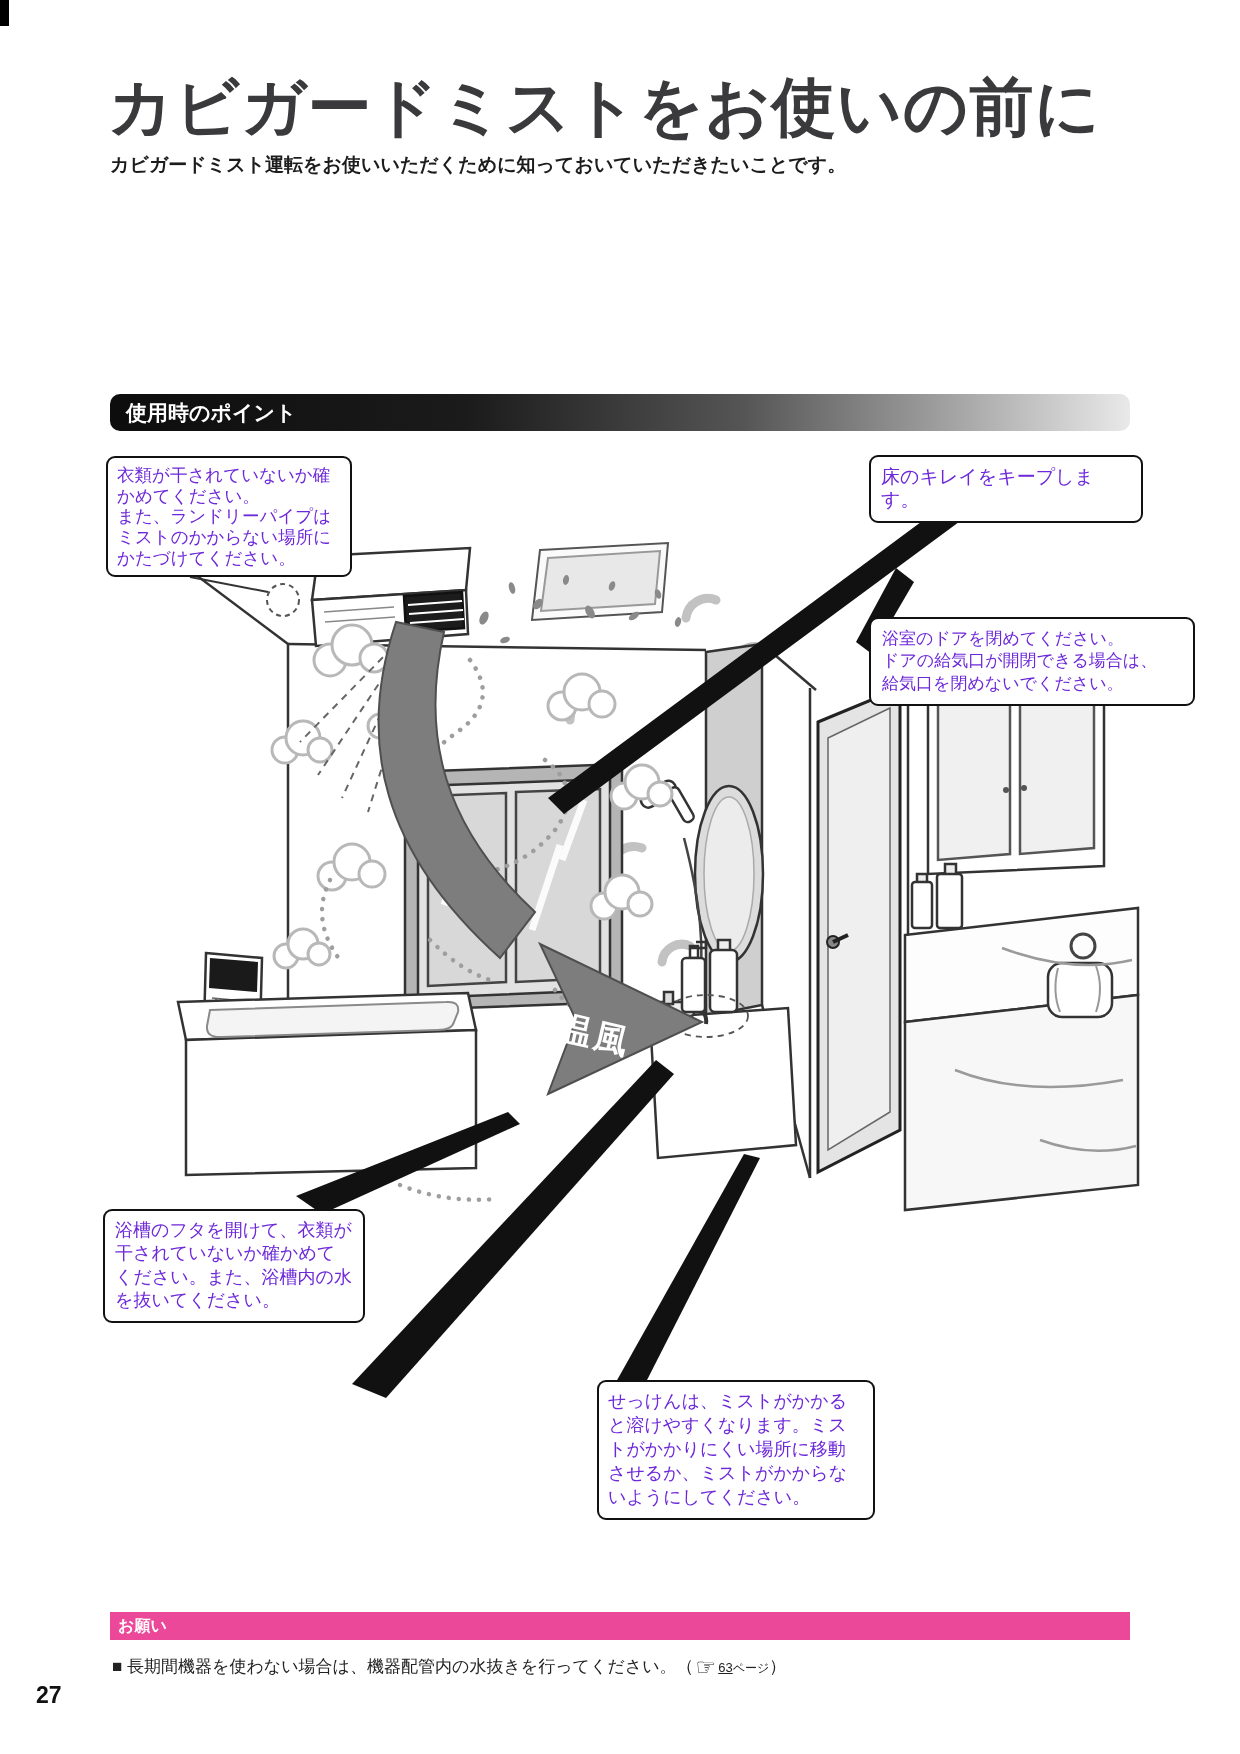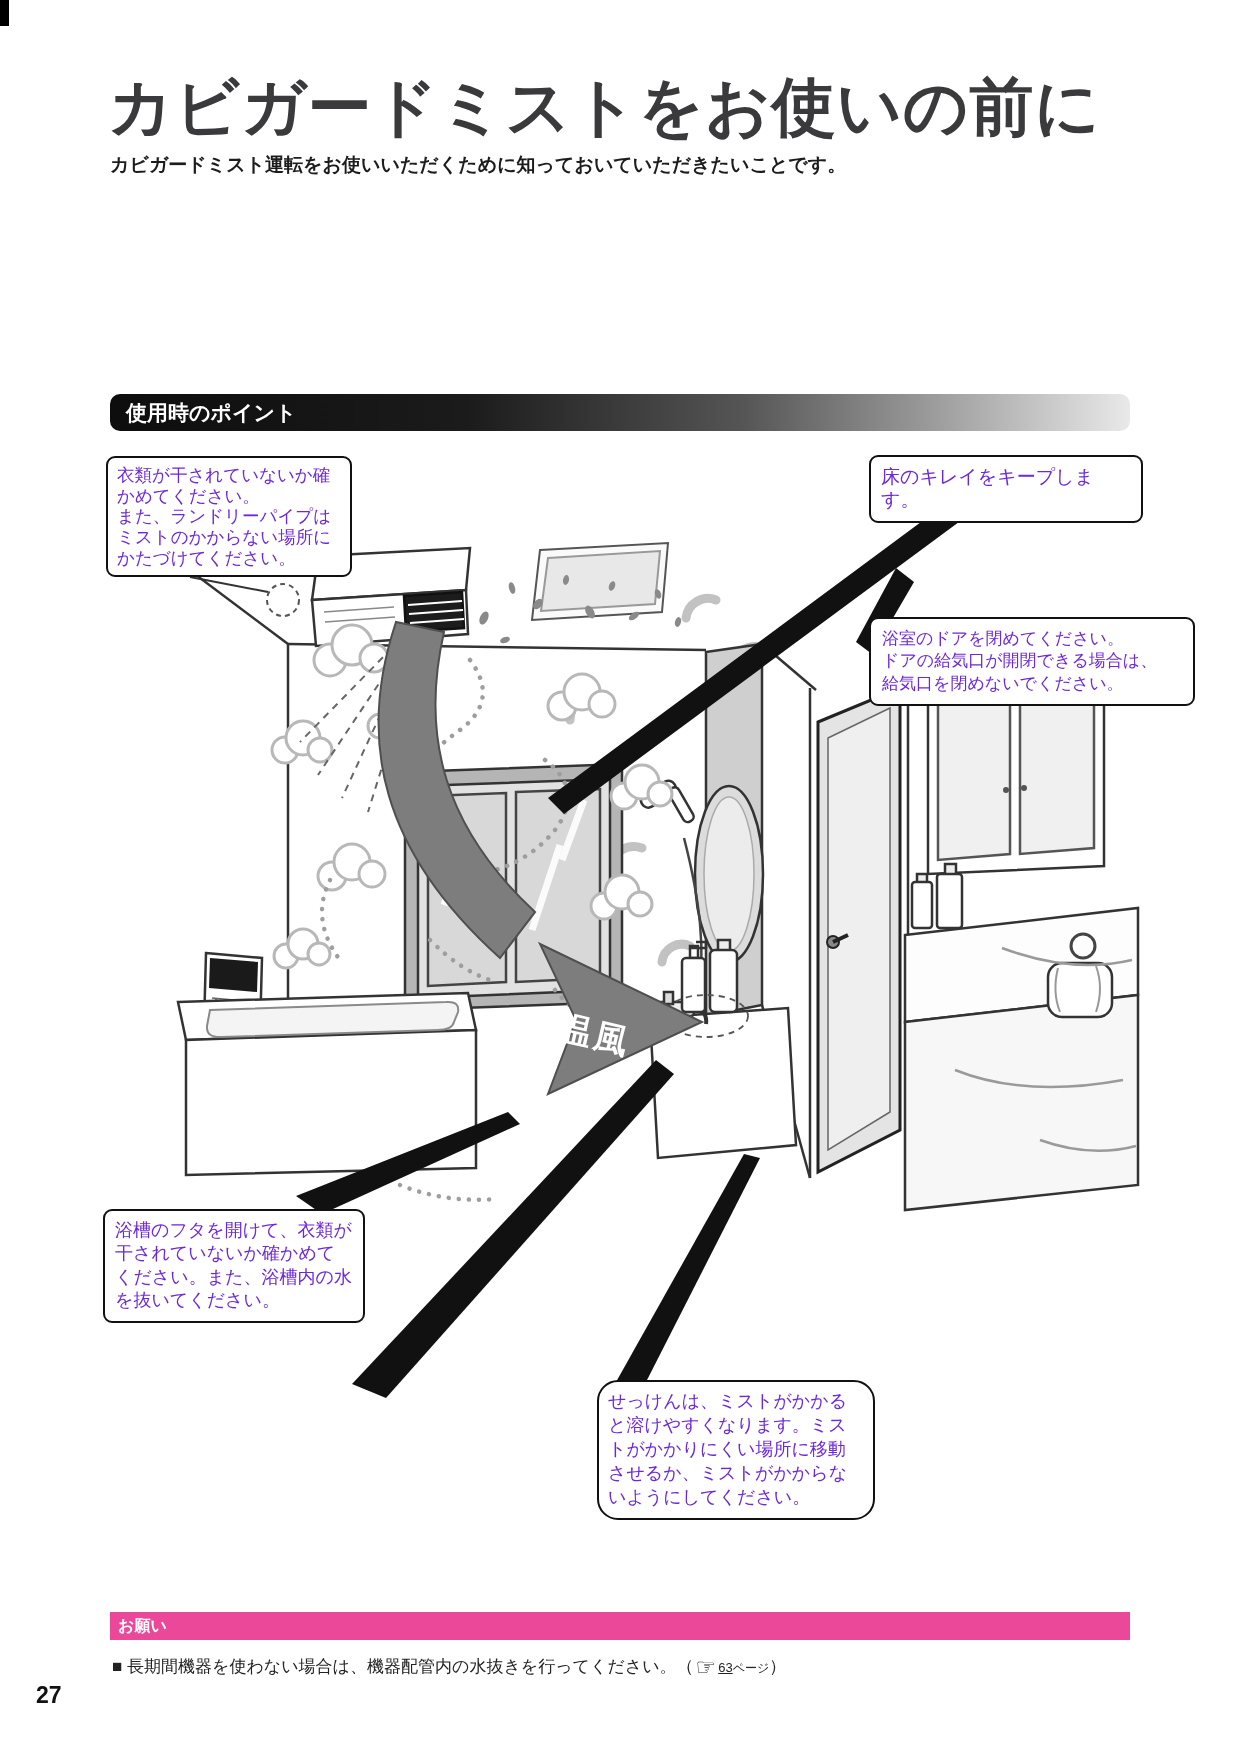--- a/index.html
+++ b/index.html
@@ -29,21 +29,21 @@
   }
   .callout {
     position:absolute; background:#fff; border:2.5px solid #111; border-radius:9px;
     color:#6d28d9; white-space:pre-line; z-index:5;
   }
   .co-laundry { left:106px; top:456px; width:224px; font-size:17.5px; line-height:1.18; padding:7px 9px; }
   .co-window  { left:869px; top:455px; width:250px; font-size:19px;  line-height:1.2;  padding:9px 10px; }
   .co-door    { left:869px; top:617px; width:300px; font-size:17px;  line-height:1.32; padding:9px 11px; }
   .co-bathtub { left:103px; top:1209px; width:238px; font-size:18px; line-height:1.3;  padding:8px 10px; }
   .co-pump    { left:104px; top:1382px; width:244px; font-size:18px; line-height:1.33; padding:8px 10px; }
-  .co-soap    { left:597px; top:1380px; width:256px; font-size:18px; line-height:1.33; padding:8px 9px;border-radius:21px; }
+  .co-soap    { left:597px; top:1380px; width:256px; font-size:18px; line-height:1.33; padding:8px 9px; }
   .notice-bar {
     position:absolute; left:110px; top:1612px; width:1020px; height:28px; box-sizing:border-box;
     background:#ec4899; color:#fff; font-size:16px; font-weight:bold; line-height:28px; padding-left:8px;
   }
   .footnote { position:absolute; left:112px; top:1654px; font-size:17px; color:#222; }
   .footnote .hand { font-size:23px; vertical-align:-3px; padding:0 2px; }
   .footnote .ref-num { font-size:13px;text-decoration:underline; }
   .footnote .ref-unit { font-size:12px; }
   .page-number { position:absolute; left:36px; top:1682px; font-size:23px; font-weight:bold; color:#111; }
   .illustration { position:absolute; left:0; top:0; width:1240px; height:1754px; z-index:1; }

